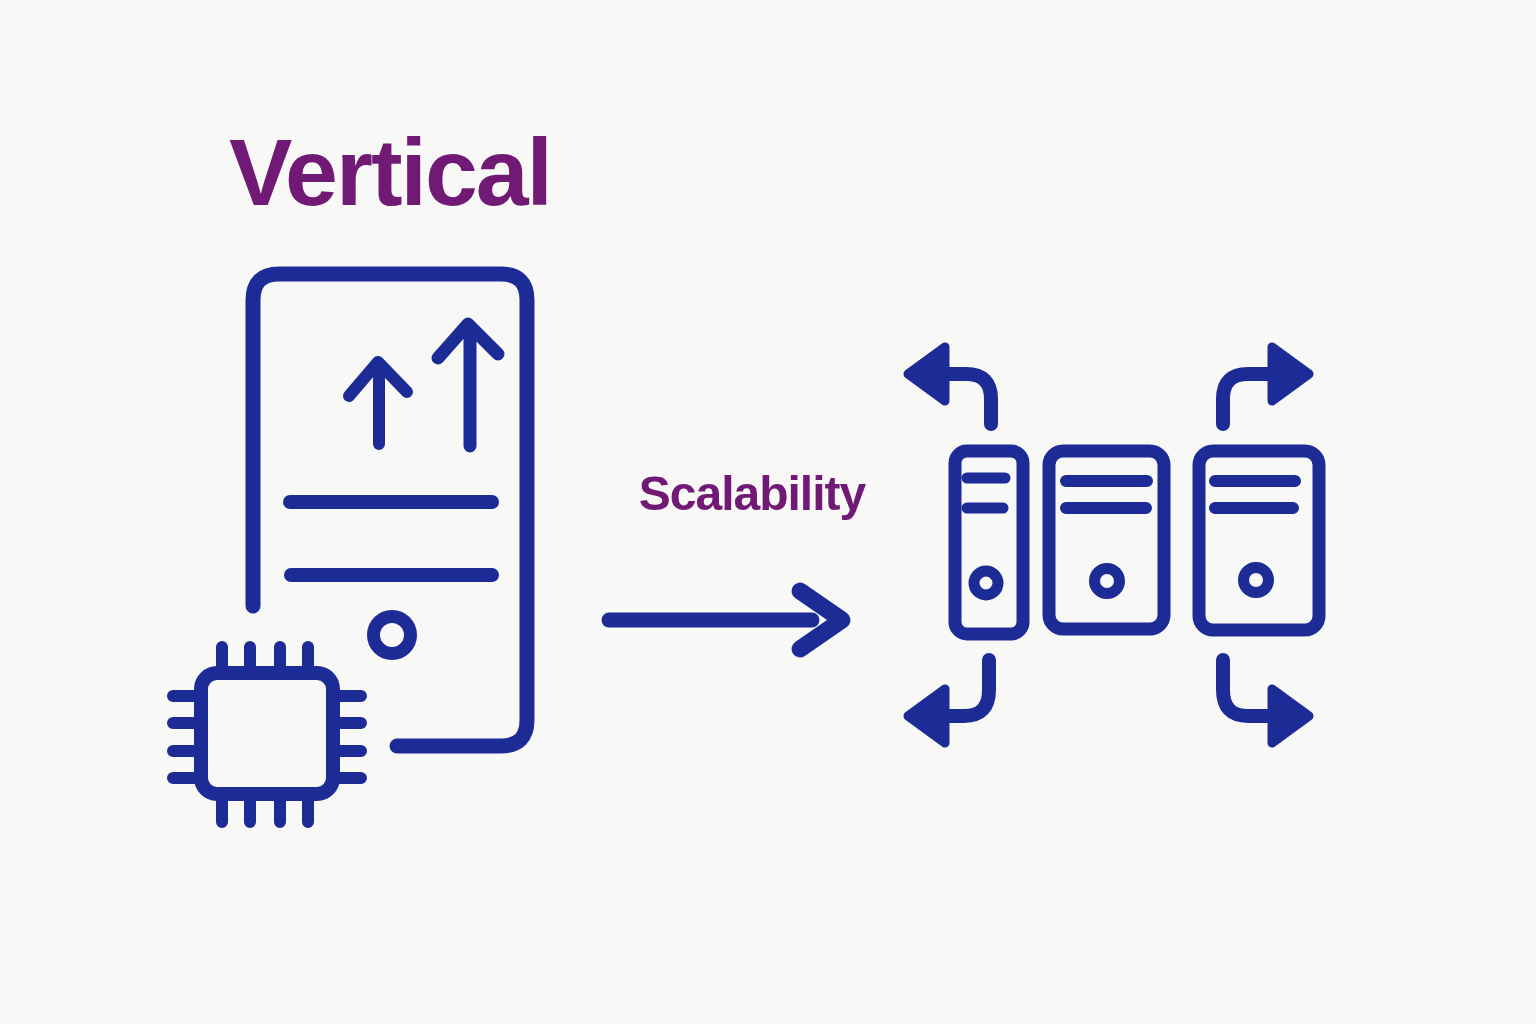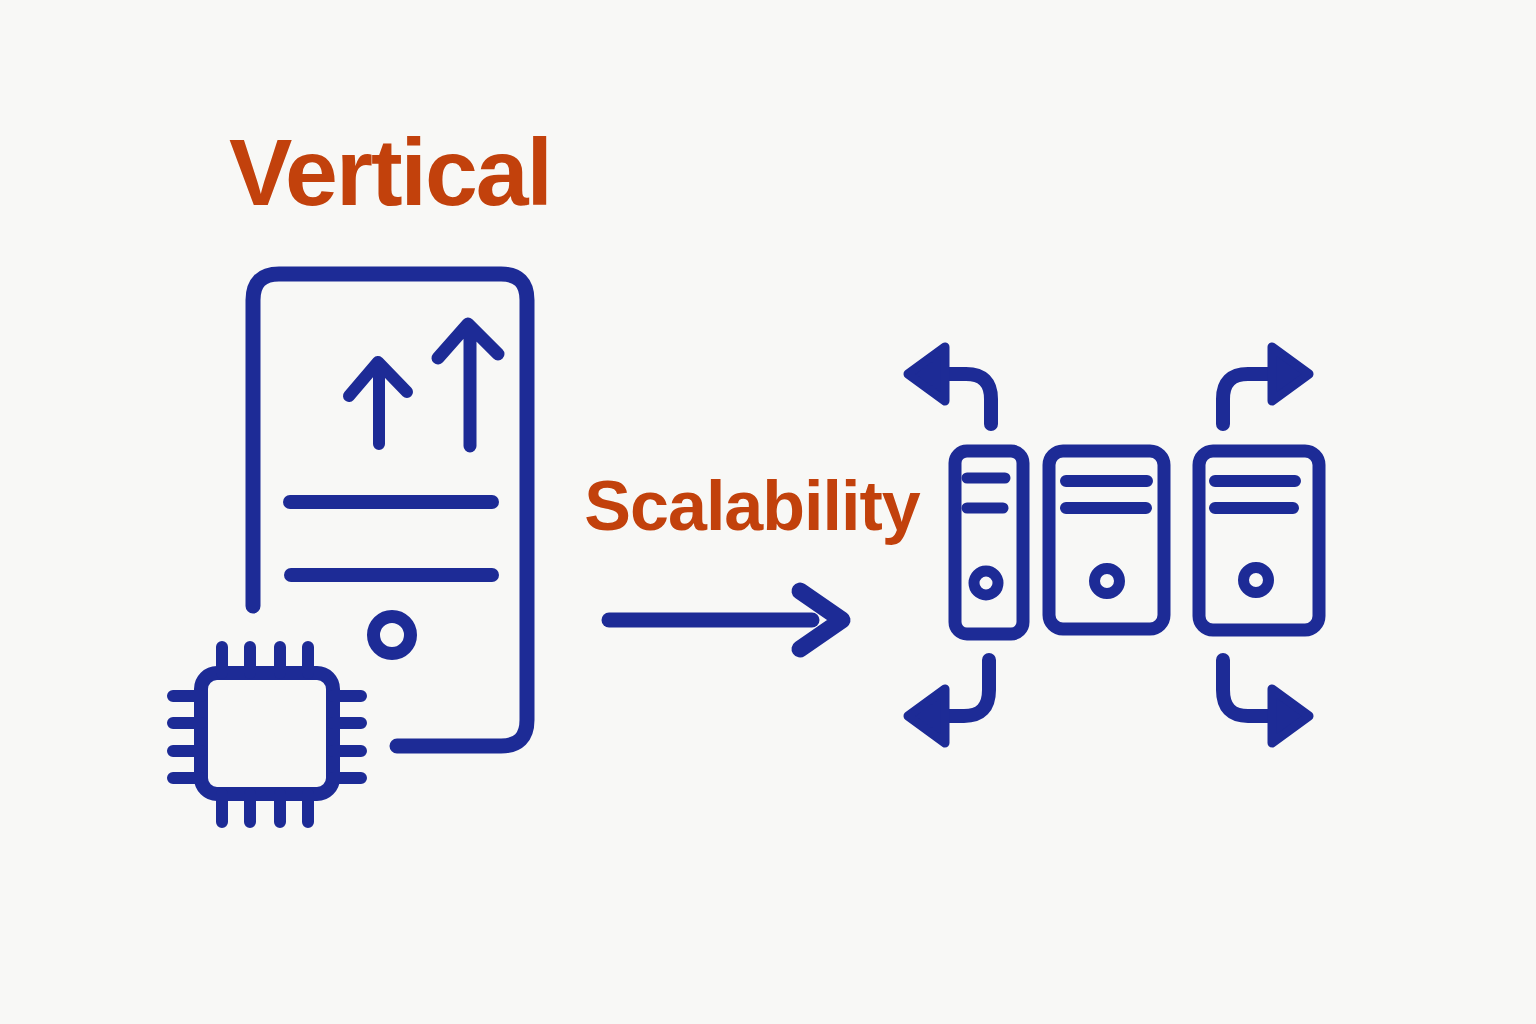--- a/index.html
+++ b/index.html
@@ -29,34 +29,34 @@
     stroke-linejoin: round;
   }
   .ink-fill {
     fill: #1d2b96;
     stroke: #1d2b96;
     stroke-linejoin: round;
     stroke-linecap: round;
   }
   .label {
     position: absolute;
-    color: #c2410c;
+    color: #701a75;
     font-weight: 700;
     white-space: nowrap;
     user-select: none;
   }
   .title-label {
     font-size: 95px;
     letter-spacing: -2px;
     transform: translateX(-50%);
   }
   .vertical-title { left: 390px; top: 118px; }
   .horizontal-title { left: 1104px; top: 118px; }
   .scalability-label {
-    font-size: 70px;
+    font-size: 48px;
     letter-spacing: -1px;
     left: 752px;
     top: 466px;
     transform: translateX(-50%);
   }
   .cpu-label-box {
     left: 201px;
     top: 673px;
     width: 132px;
     height: 121px;

